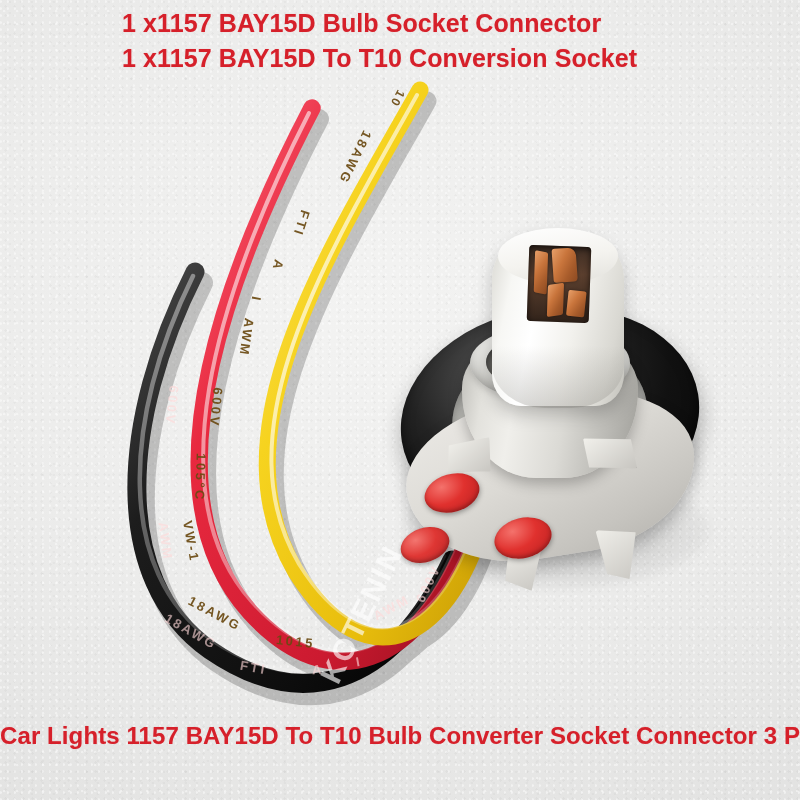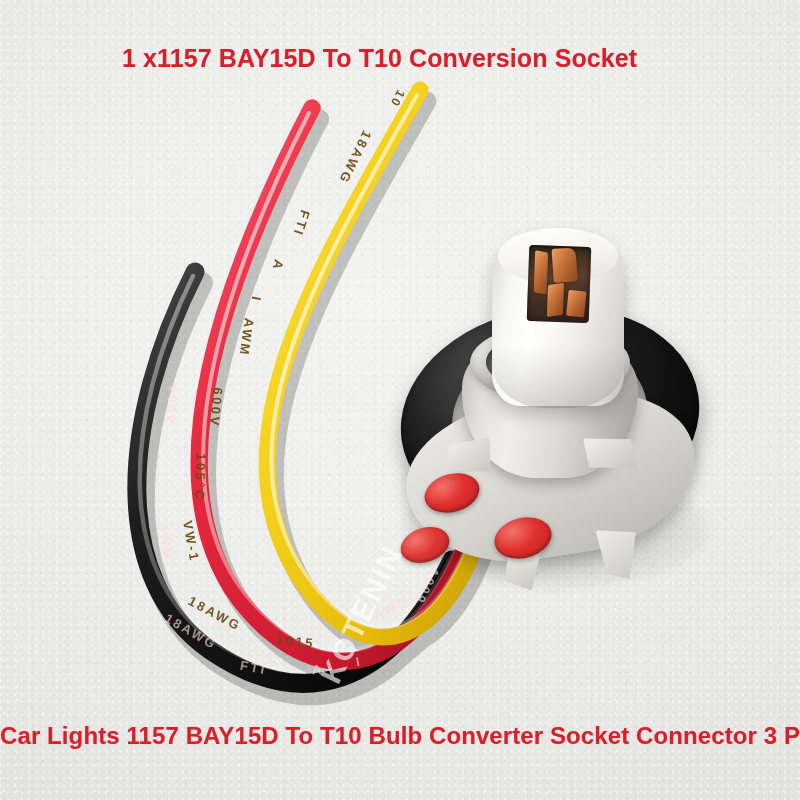--- a/index.html
+++ b/index.html
@@ -338,17 +338,18 @@
     </div>
     <div class="t10-shade"></div>
 
     <div class="grommet g-black"></div>
     <div class="grommet g-yellow"></div>
     <div class="grommet g-red"></div>
   </div>
 
   <div class="watermark">KOTENIN</div>
 
+  <div class="cap" id="line1">1 x1157 BAY15D Bulb Socket Connector</div>
   <div class="cap" id="line2">1 x1157 BAY15D To T10 Conversion Socket</div>
 
   <div class="cap" id="bottom-caption">Car Lights 1157 BAY15D To T10 Bulb Converter Socket Connector 3 Pin</div>
 
 </div>
 
 </body></html>

